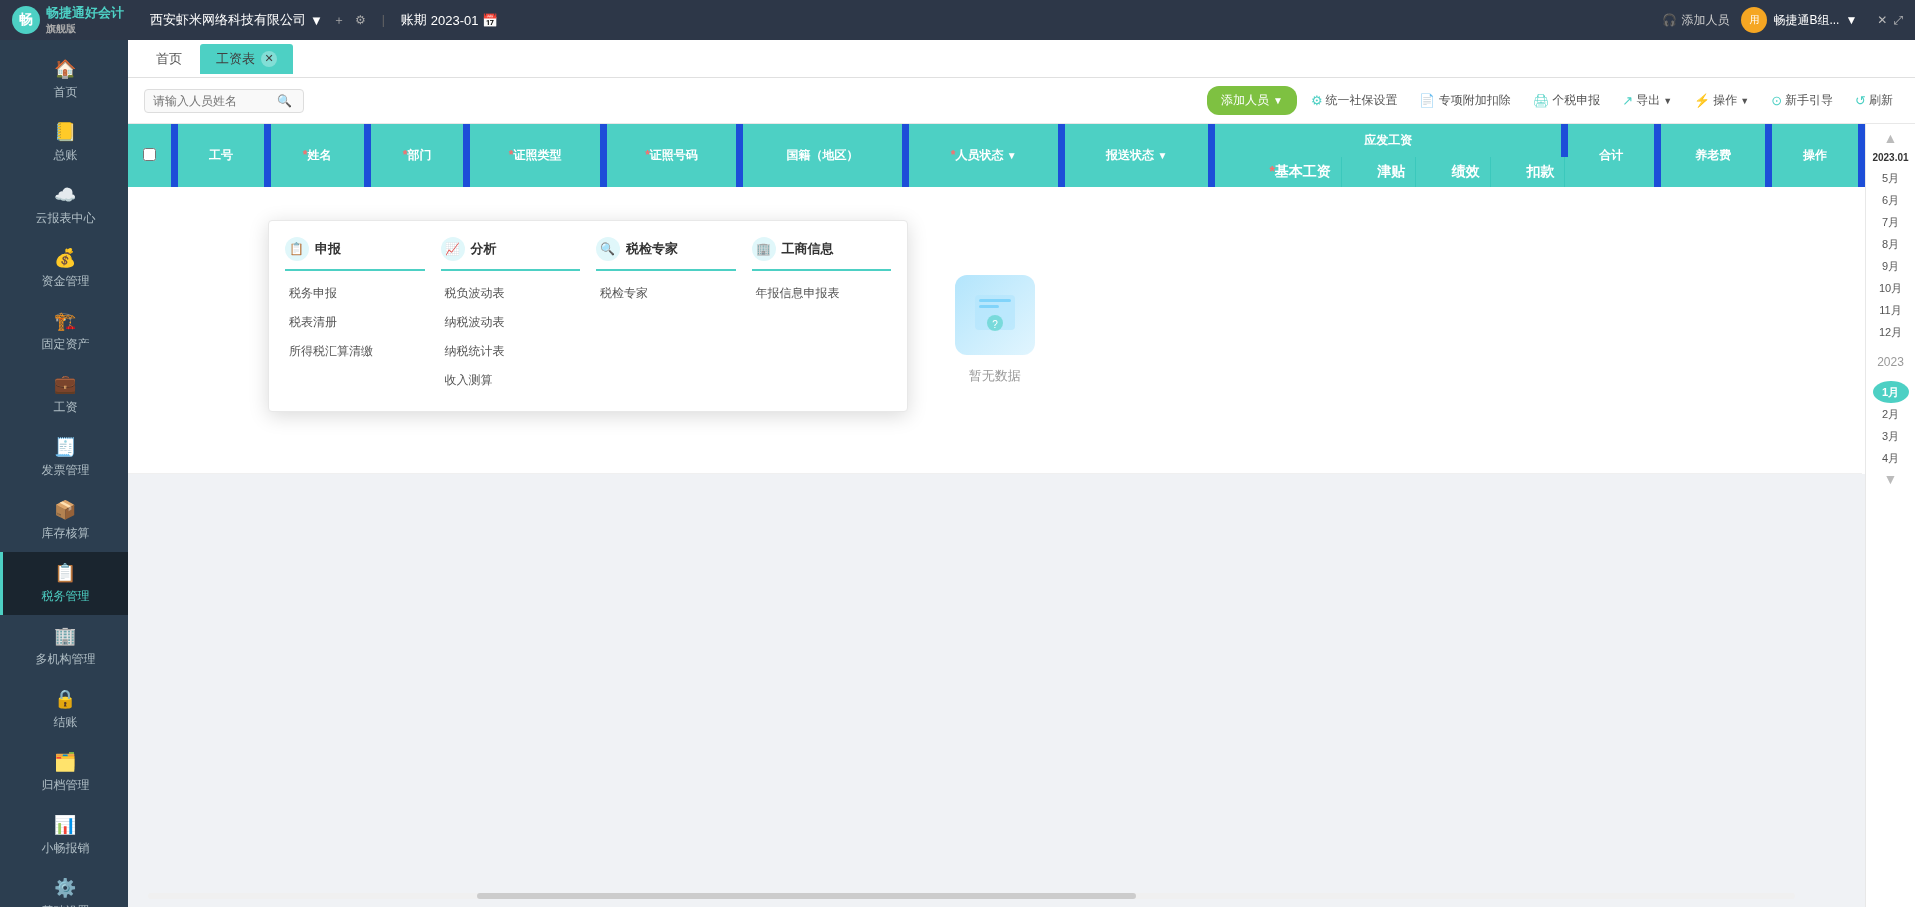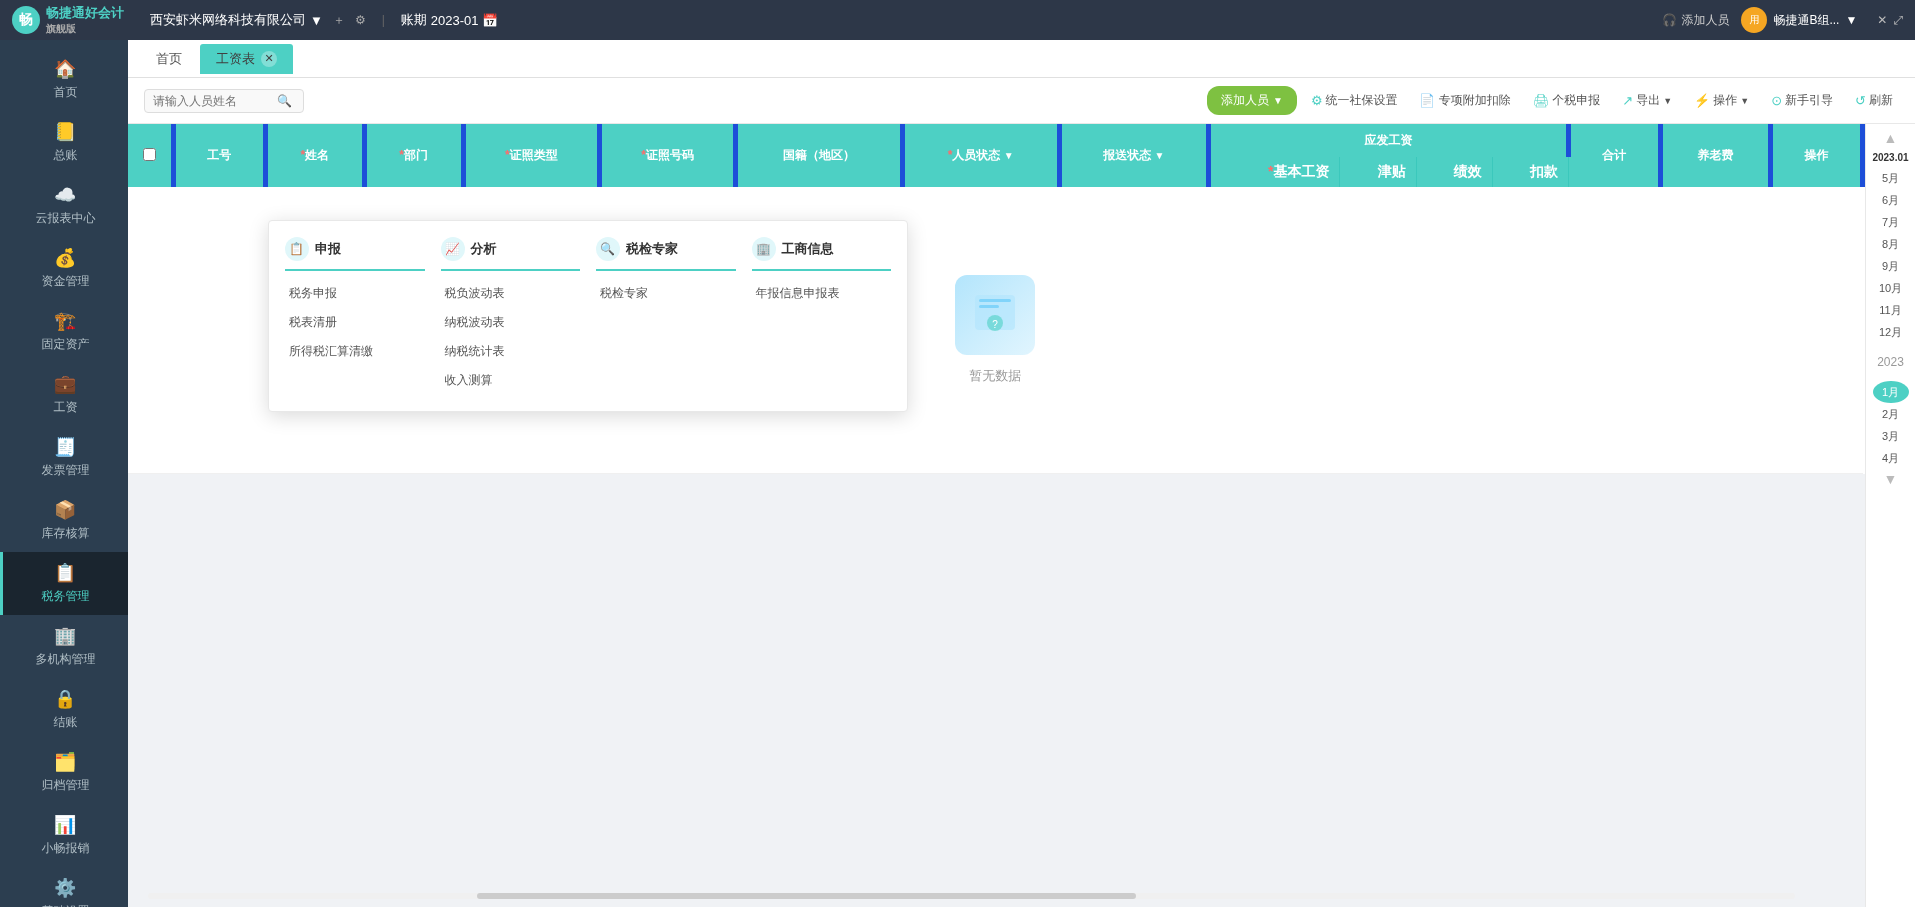--- a/index.html
+++ b/index.html
@@ -139,21 +139,21 @@
     .data-table {
       width: 100%; border-collapse: collapse;
       background: #fff;
     }
     .data-table thead tr:first-child th {
       background: #4dd0c4;
       color: #fff;
       padding: 8px 15px;
       font-size: 12px;
       white-space: nowrap;
-      border-right: 5px solid #1d4ed8;
+      border-right: 7px solid #1d4ed8;
       text-align: center;
     }
     .data-table thead tr:last-child th {
       background: #4dd0c4;
       color: #fff;
       padding: 6px 10px;
       font-size: 14px;
       border-right: 1px solid #3bc8bc;
       text-align: right;
     }
@@ -231,21 +231,21 @@
     .timeline-header {
       font-size: 10px; color: #333; padding: 4px 2px;
       text-align: center; font-weight: bold;
     }
     .timeline-month {
       width: 36px; height: 22px;
       display: flex; align-items: center; justify-content: center;
       color: #555; cursor: pointer; border-radius: 3px;
       font-size: 11px;
     }
-    .timeline-month.active { background: #4dd0c4; color: #fff; border-radius: 50%; }
+    .timeline-month.active { background: #4dd0c4; color: #fff; border-radius: 50%; font-weight: bold; }
     .timeline-year { font-size: 12px; color: #999; margin: 12px 0; }
     .timeline-nav { color: #bbb; font-size: 14px; cursor: pointer; padding: 2px; }
 
     
     .scroll-bar { position: absolute; bottom: 8px; left: 0; right: 50px; height: 6px; }
     .scroll-track { height: 6px; background: #f0f0f0; border-radius: 3px; margin: 0 20px; position: relative; }
     .scroll-thumb { position: absolute; left: 20%; width: 40%; height: 6px; background: #ccc; border-radius: 3px; }
 
     
     .tab-close-btn { 

